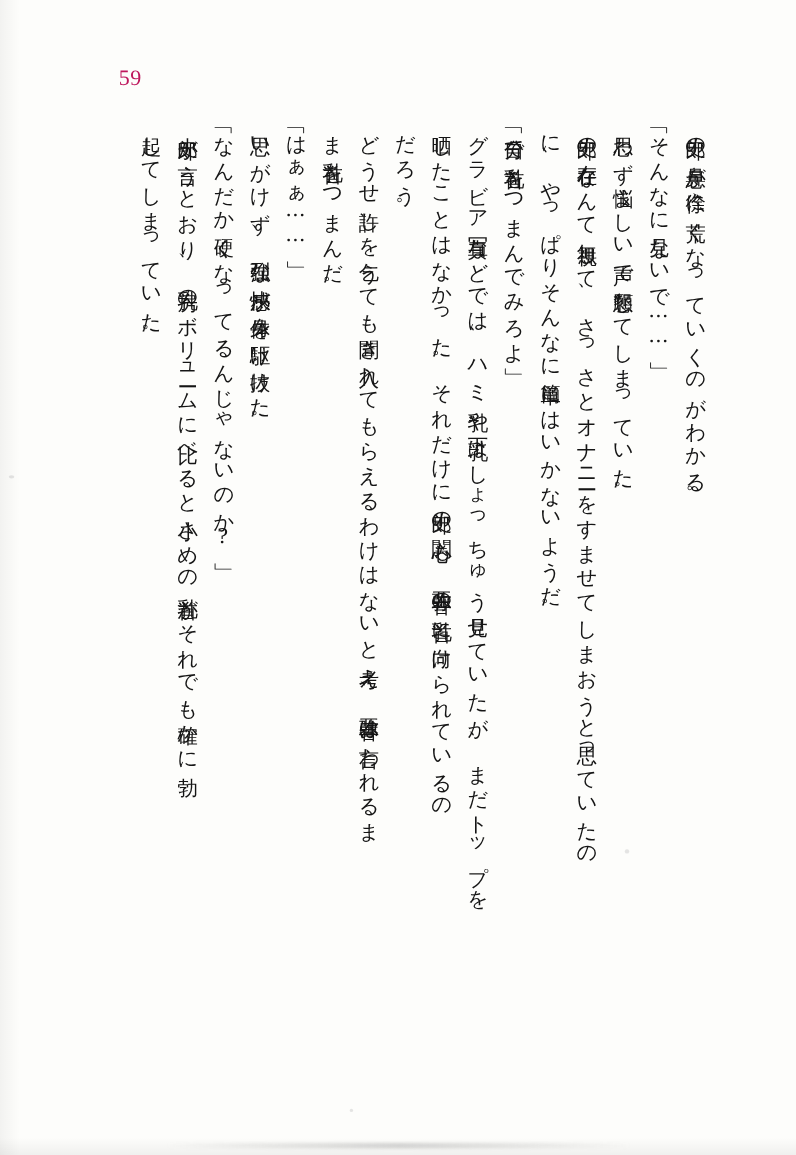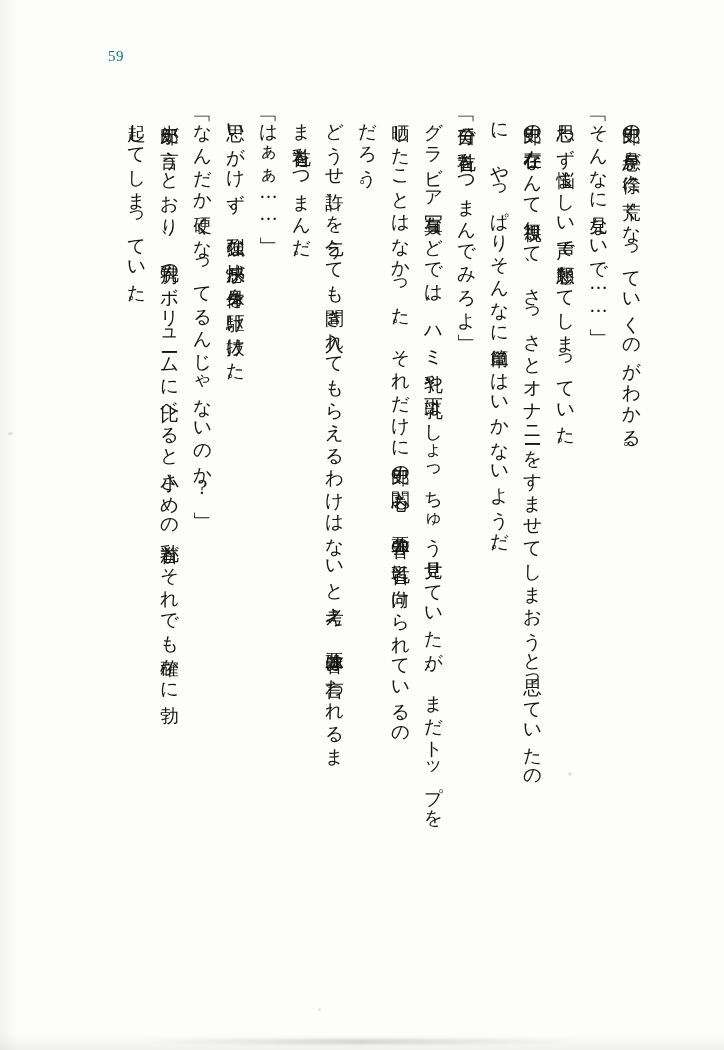--- a/index.html
+++ b/index.html
@@ -15,25 +15,25 @@
     position: relative;
     overflow: hidden;
   }
   .page {
     position: absolute;
     inset: 0;
     background: #fdfdfb;
   }
   .page-number {
     position: absolute;
-    top: 48px;
+    top: 60px;
     left: 108px;
-    font-size: 15px;
+    font-size: 20px;
     font-family: "Liberation Serif", "DejaVu Serif", serif;
-    color: #0f766e;
+    color: #be185d;
     letter-spacing: 0.5px;
   }
   .text-block {
     position: absolute;
     top: 110px;
     right: 84px;
     left: 84px;
     bottom: 60px;
     display: flex;
     flex-direction: row-reverse;

